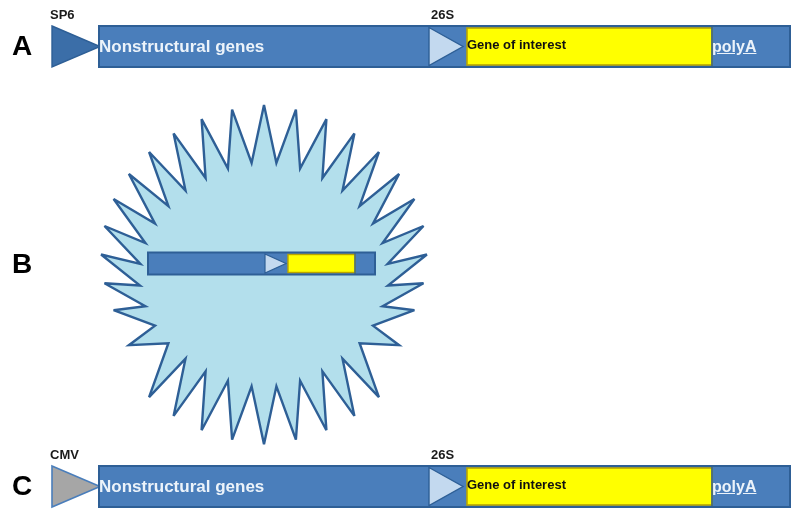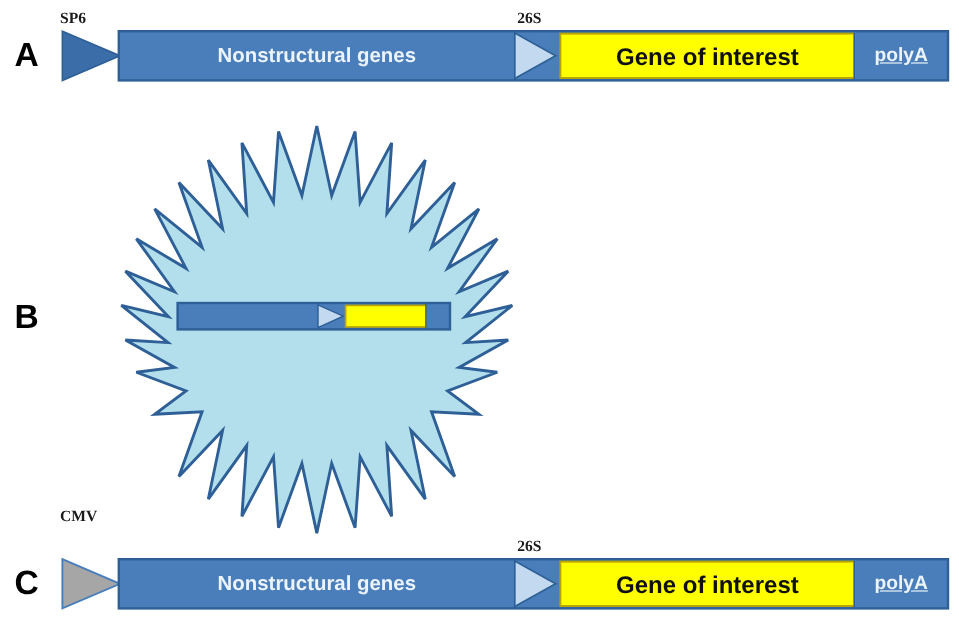--- a/index.html
+++ b/index.html
@@ -24,42 +24,42 @@
   .panel-letter {
     position: absolute;
     font-family: "Liberation Sans", sans-serif;
     font-weight: bold;
     font-size: 28px;
     color: #000000;
     line-height: 1;
   }
   .promoter-label {
     position: absolute;
-    font-family: Liberation Serif, serif;
+    font-family: Liberation Sans, sans-serif;
     font-weight: bold;
     font-size: 13px;
     color: #1a1a1a;
     line-height: 1;
     white-space: nowrap;
   }
   .construct-text {
     position: absolute;
     font-family: "Liberation Sans", sans-serif;
     font-weight: bold;
     line-height: 1;
     white-space: nowrap;
-    text-align: center;
+    text-align: left;
   }
   .txt-on-blue {
     color: #ecf3fa;
     font-size: 17px;
   }
   .txt-on-yellow {
     color: #101010;
-    font-size: 20px;
+    font-size: 13px;
   }
   .txt-polya {
     color: #ecf3fa;
     font-size: 16px;
     text-decoration: underline;
   }
 </style>
 </head>
 <body>
 
@@ -128,21 +128,21 @@
 <div class="promoter-label" style="left:431px; top:8px;">26S</div>
 
 <div class="construct-text txt-on-yellow" style="left:467px; top:38px; width:245px;">Gene of interest</div>
 
 <div class="construct-text txt-polya" style="left:712px; top:39px; width:78px;">polyA</div>
 
 <div class="panel-letter" style="left:12px; top:250px;">B</div>
 
 <div class="panel-letter" style="left:12px; top:472px;">C</div>
 
-<div class="promoter-label" style="left:50px; top:423px;">CMV</div>
+<div class="promoter-label" style="left:50px; top:448px;">CMV</div>
 
 <div class="construct-text txt-on-blue" style="left:99px; top:478px; width:330px;">Nonstructural genes</div>
 
 <div class="promoter-label" style="left:431px; top:448px;">26S</div>
 
 <div class="construct-text txt-on-yellow" style="left:467px; top:478px; width:245px;">Gene of interest</div>
 
 <div class="construct-text txt-polya" style="left:712px; top:479px; width:78px;">polyA</div>
 
 </body></html>

